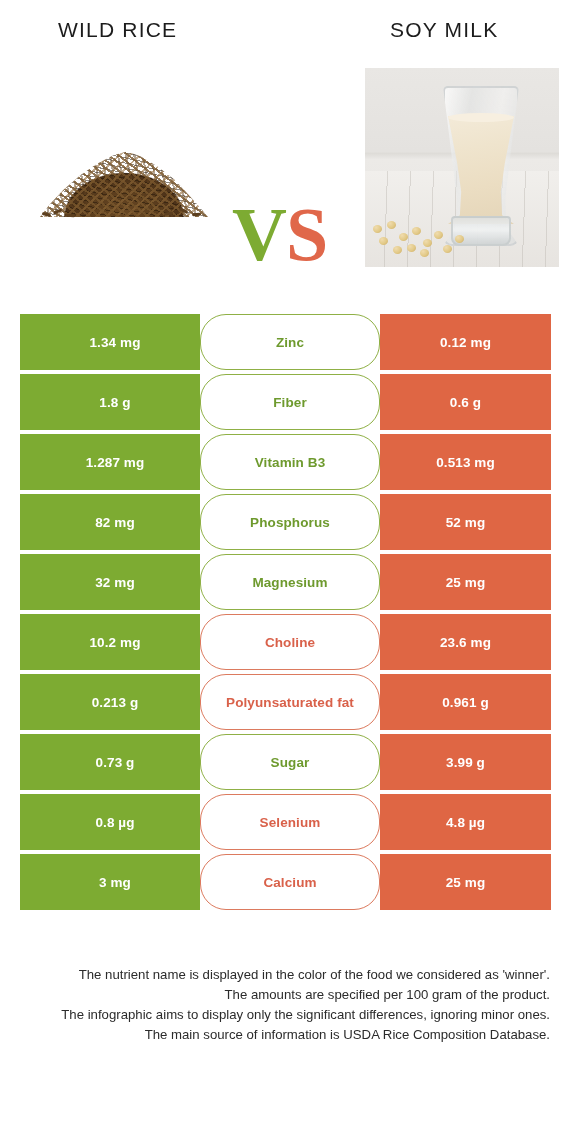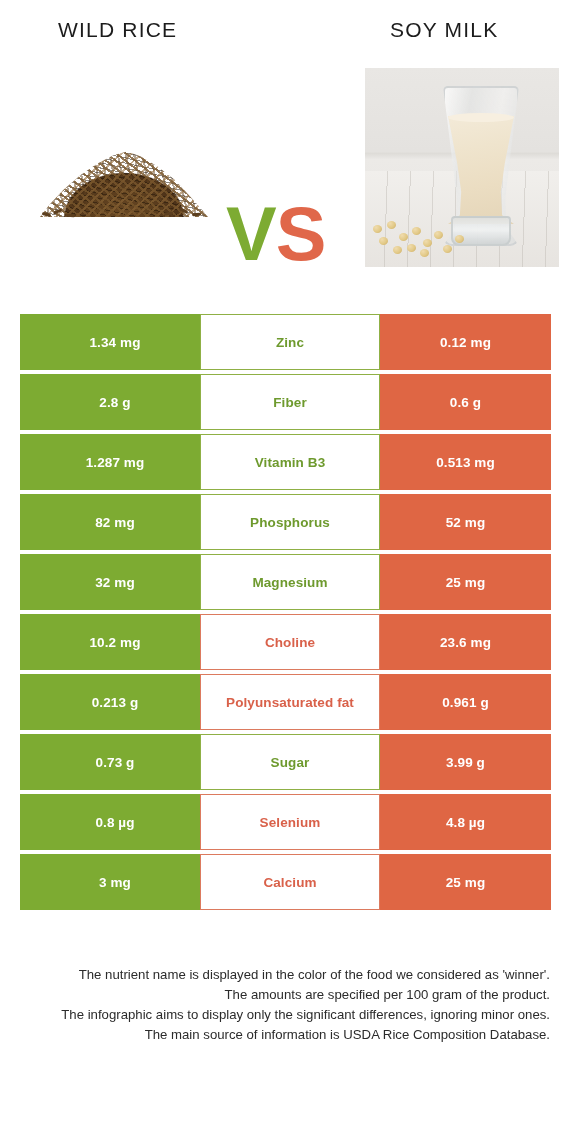--- a/index.html
+++ b/index.html
@@ -168,23 +168,23 @@
   .beans i {
     position: absolute;
     display: block;
     width: 9px; height: 8px;
     border-radius: 50%;
     background: radial-gradient(circle at 34% 30%, #f0dcae 0%, #e2c987 55%, #caa95f 100%);
   }
 
   .vs {
     position: absolute;
-    left: 226px;
+    left: 232px;
     top: 136px;
-    font-family: Liberation Sans, sans-serif;
+    font-family: Liberation Serif, serif;
     font-size: 76px;
     font-weight: 700;
     line-height: 1;
     letter-spacing: -1px;
     white-space: nowrap;
   }
   .vs .v { color: #7DAB32; }
   .vs .s { color: #E0674A; }
 
   
@@ -217,20 +217,21 @@
   }
   .cell.right {
     width: 171px;
     background: #DF6644;
     color: #ffffff;
   }
   .cell.mid {
     width: 180px;
     background: #ffffff;
     font-size: 13.5px;
+    border-radius: 26px;
   }
   .row.green .cell.mid {
     color: #6E9A2E;
     border-top: 1px solid #8FB045;
     border-bottom: 1px solid #8FB045;
     border-left: 1px solid #8FB045;
     border-right: 1px solid #8FB045;
   }
   .row.orange .cell.mid {
     color: #D9614A;
@@ -312,21 +313,21 @@
 
   <div class="table">
 
     <div class="row green">
       <div class="cell left">1.34 mg</div>
       <div class="cell mid">Zinc</div>
       <div class="cell right">0.12 mg</div>
     </div>
 
     <div class="row green">
-      <div class="cell left">2.8 g</div>
+      <div class="cell left">1.8 g</div>
       <div class="cell mid">Fiber</div>
       <div class="cell right">0.6 g</div>
     </div>
 
     <div class="row green">
       <div class="cell left">1.287 mg</div>
       <div class="cell mid">Vitamin B3</div>
       <div class="cell right">0.513 mg</div>
     </div>
 

